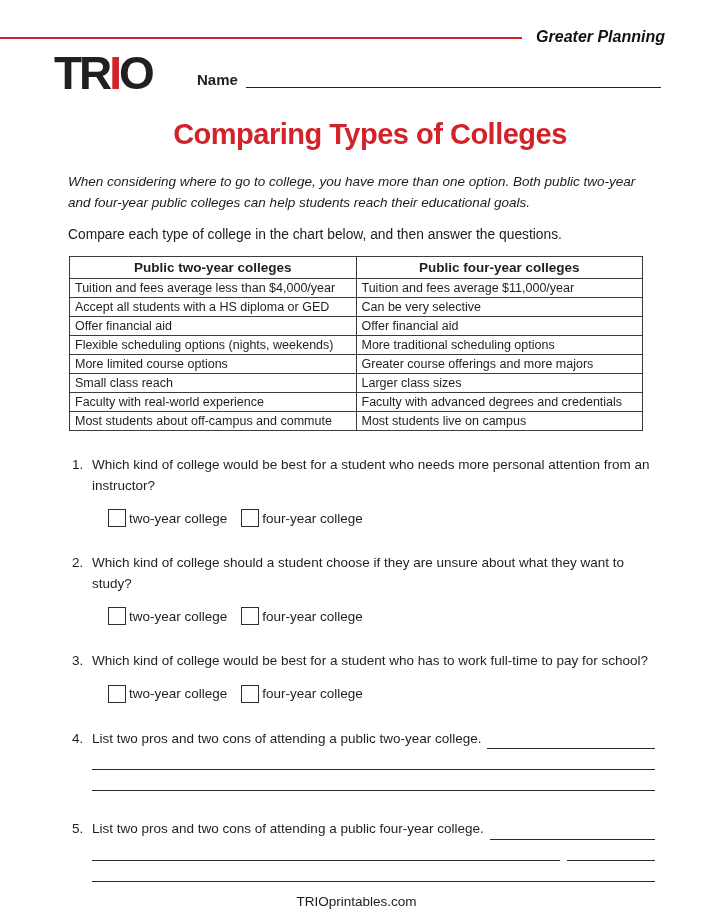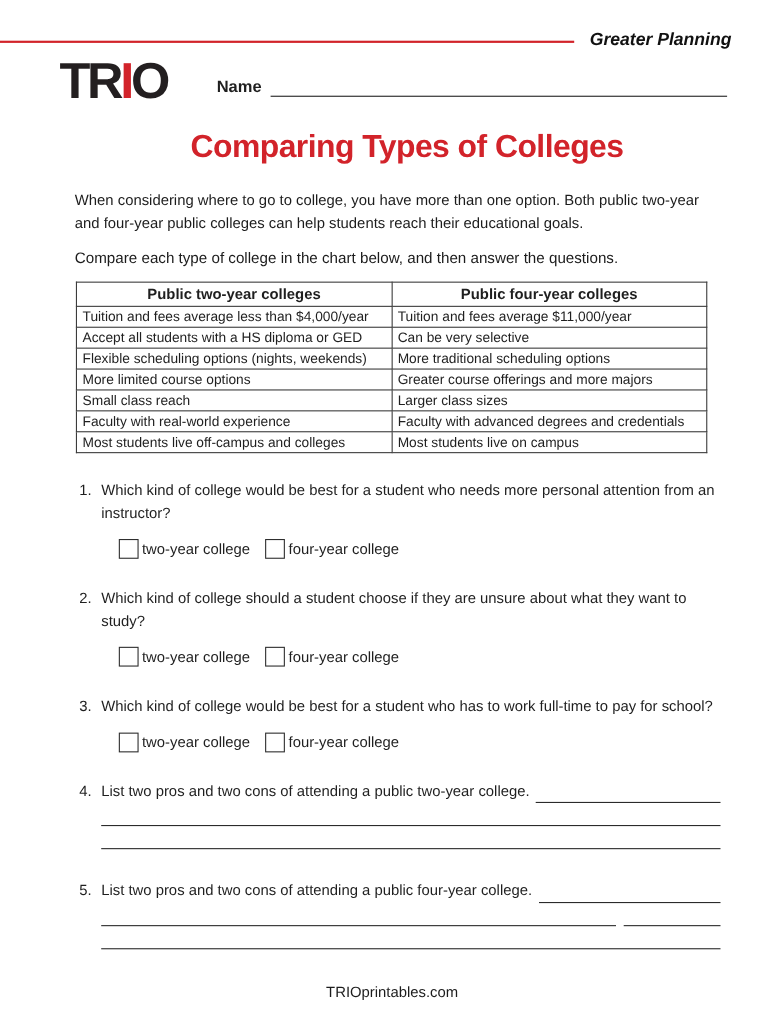--- a/index.html
+++ b/index.html
@@ -42,20 +42,21 @@
   
   .page-title {
     margin-top: 12px;
     text-align: center;
     font-size: 29px; font-weight: bold; letter-spacing: -0.5px;
     color: #d2232a;
     margin-left: 27px;
   }
   .intro {
     margin: 20px 58px 0 68px;
+    font-style: italic;
     font-size: 13.5px; line-height: 21px; color: #1c1c1c;
   }
   .instruction {
     margin: 14px 58px 0 68px;
     font-size: 13.8px; color: #1c1c1c;
   }
 
   
   table.compare {
     margin: 14px 0 0 69px;
@@ -135,37 +136,41 @@
   </tr>
   <tr>
     <td>Tuition and fees average less than $4,000/year</td>
     <td>Tuition and fees average $11,000/year</td>
   </tr>
   <tr>
     <td>Accept all students with a HS diploma or GED</td>
     <td>Can be very selective</td>
   </tr>
   <tr>
+    <td>Offer financial aid</td>
+    <td>Offer financial aid</td>
+  </tr>
+  <tr>
     <td>Flexible scheduling options (nights, weekends)</td>
     <td>More traditional scheduling options</td>
   </tr>
   <tr>
     <td>More limited course options</td>
     <td>Greater course offerings and more majors</td>
   </tr>
   <tr>
     <td>Small class reach</td>
     <td>Larger class sizes</td>
   </tr>
   <tr>
     <td>Faculty with real-world experience</td>
     <td>Faculty with advanced degrees and credentials</td>
   </tr>
   <tr>
-    <td>Most students live off-campus and colleges</td>
+    <td>Most students about off-campus and commute</td>
     <td>Most students live on campus</td>
   </tr>
 </tbody>
   </table>
 
 <div class="questions">
 
   <div class="question">
     <span class="qnum">1.</span>
     <div class="qbody">

